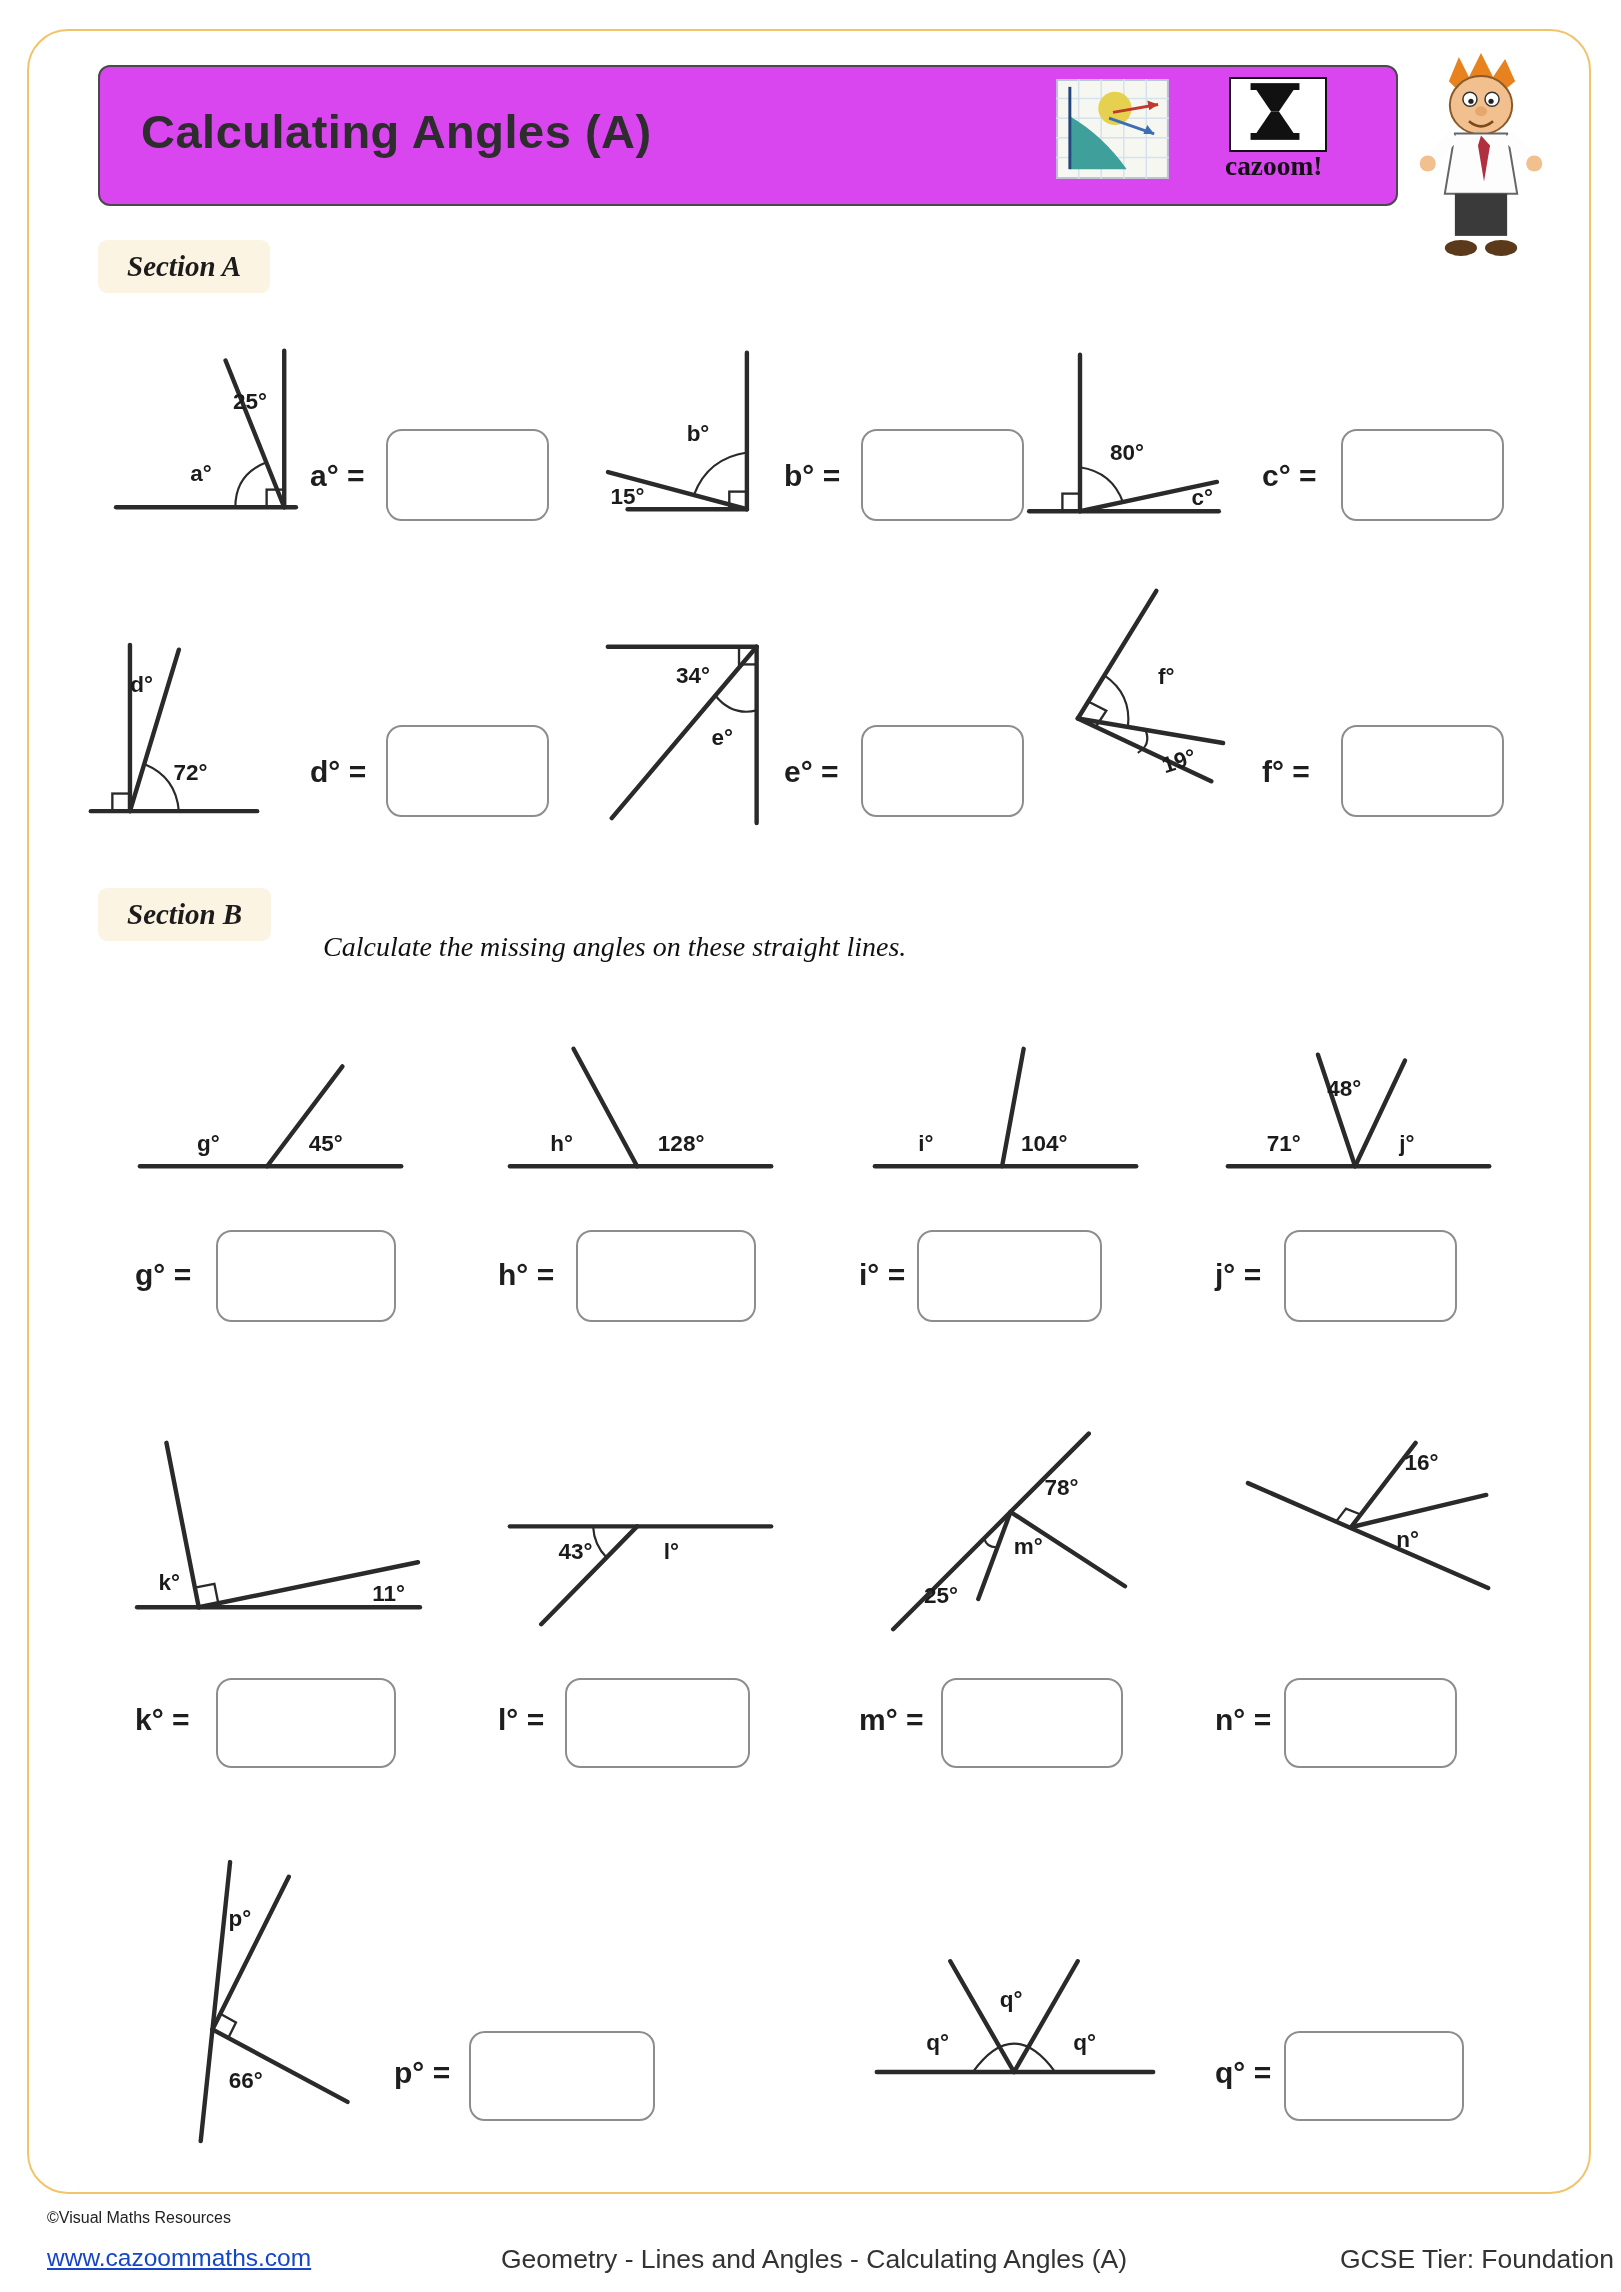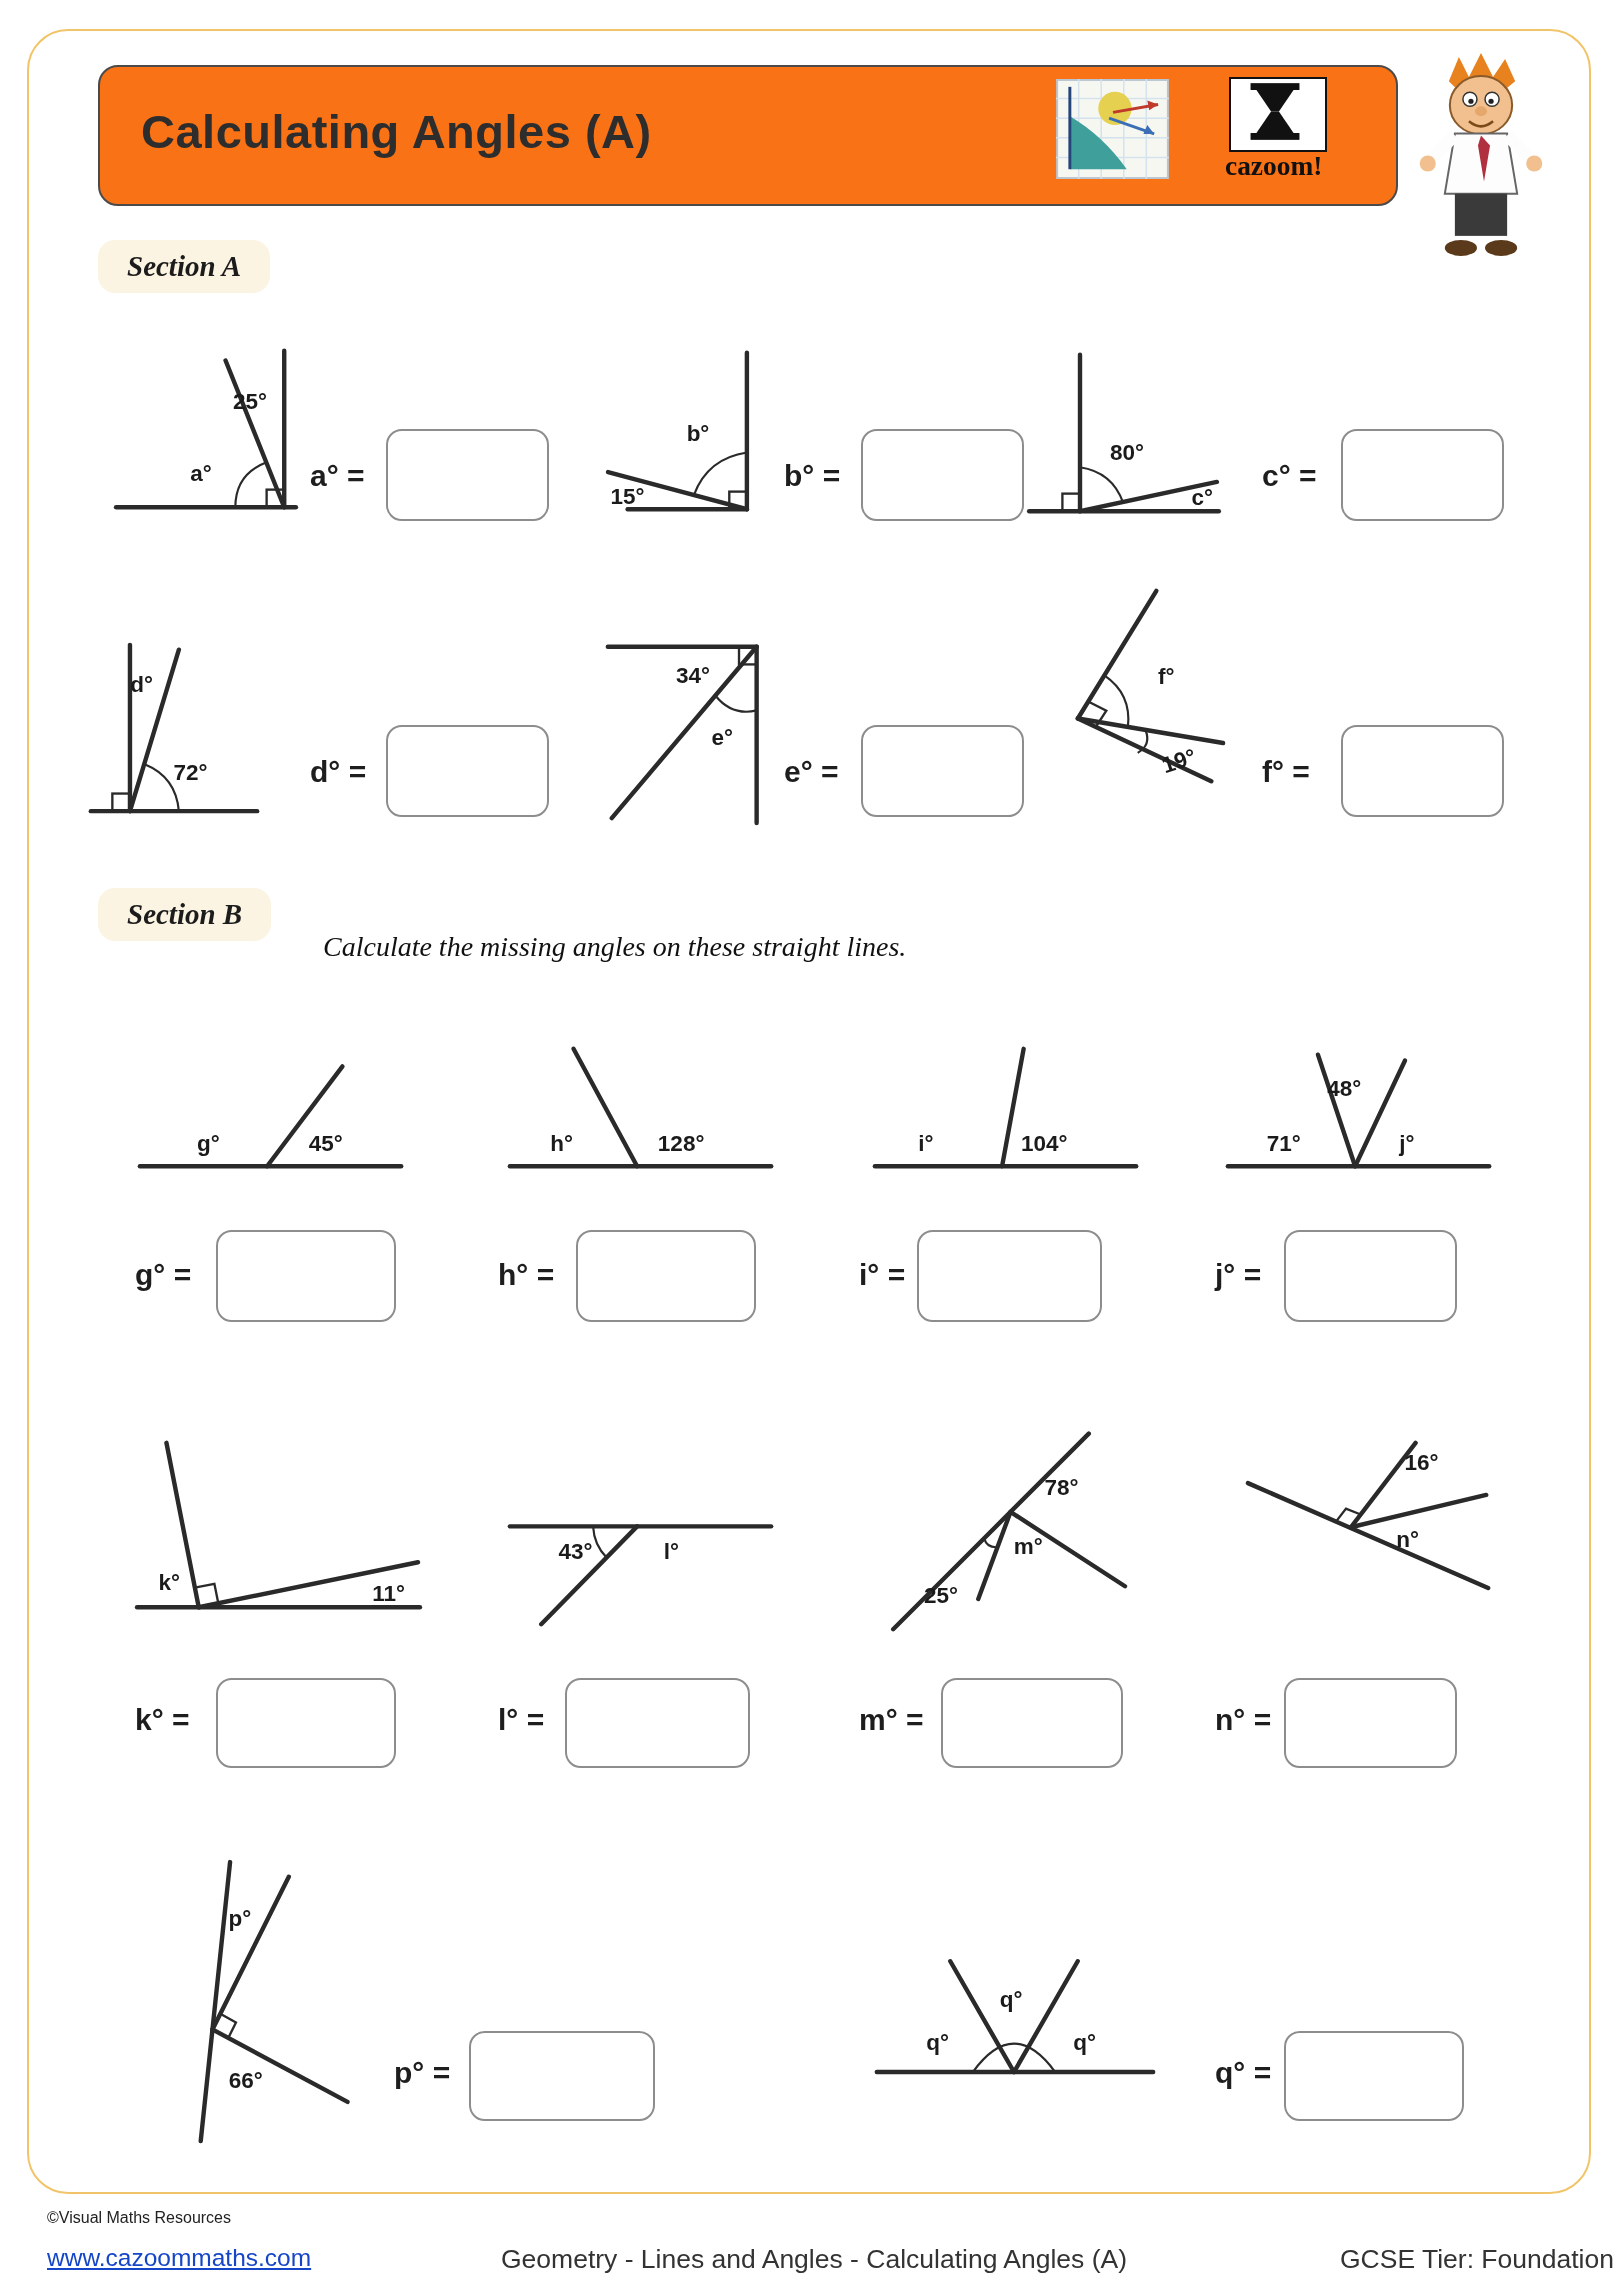--- a/index.html
+++ b/index.html
@@ -1,20 +1,20 @@
 <!DOCTYPE html>
 <html><head>
 <meta charset="utf-8">
 <style>
   html,body{margin:0;padding:0;background:#fff;}
   #page{position:relative;width:1621px;height:2293px;background:#fff;font-family:"Liberation Sans",sans-serif;overflow:hidden;}
   .frame{position:absolute;left:27.4px;top:29px;width:1560px;height:2161px;border:2.9px solid #f2c46a;border-radius:41px;}
-  .title-box{position:absolute;left:98px;top:65px;width:1296px;height:137px;border:2.9px solid #4a4a4a;border-radius:20px;background:#f97316;}
+  .title-box{position:absolute;left:98px;top:65px;width:1296px;height:137px;border:2.9px solid #4a4a4a;border-radius:12px;background:#d946ef;}
   .title-text{position:absolute;left:41px;top:37px;font-size:47px;font-weight:800;color:#2d2d2d;letter-spacing:0.5px;}
-  .section-head{position:absolute;background:#fbf4e2;border-radius:17px;padding:9.8px 29px;font:bold italic 29px "Liberation Serif",serif;color:#1c1c1c;}
+  .section-head{position:absolute;background:#fbf4e2;border-radius:9px;padding:9.8px 29px;font:bold italic 29px "Liberation Serif",serif;color:#1c1c1c;}
   .instruction{position:absolute;font:italic 28px "Liberation Serif",serif;color:#111;}
   .ans-label{position:absolute;font-weight:bold;font-size:30px;color:#1e1e1e;}
   .ans-box{position:absolute;background:#fff;border:2px solid #8d8d8d;border-radius:15.7px;}
   .diagram{position:absolute;}
   svg text{font-family:"Liberation Sans",sans-serif;font-weight:bold;font-size:23px;fill:#1b1b1b;}
   .geo{stroke:#2a2a2a;stroke-width:4.5;stroke-linecap:round;fill:none;}
   .mark{stroke:#2a2a2a;stroke-width:2.4;fill:none;}
   .arc{stroke:#2a2a2a;stroke-width:2.2;fill:none;}
   .footer-left{position:absolute;left:47px;top:2209px;font-size:16px;color:#222;}
   .footer-link{position:absolute;left:47px;top:2244px;font-size:24.5px;color:#1646c8;text-decoration:underline;}

